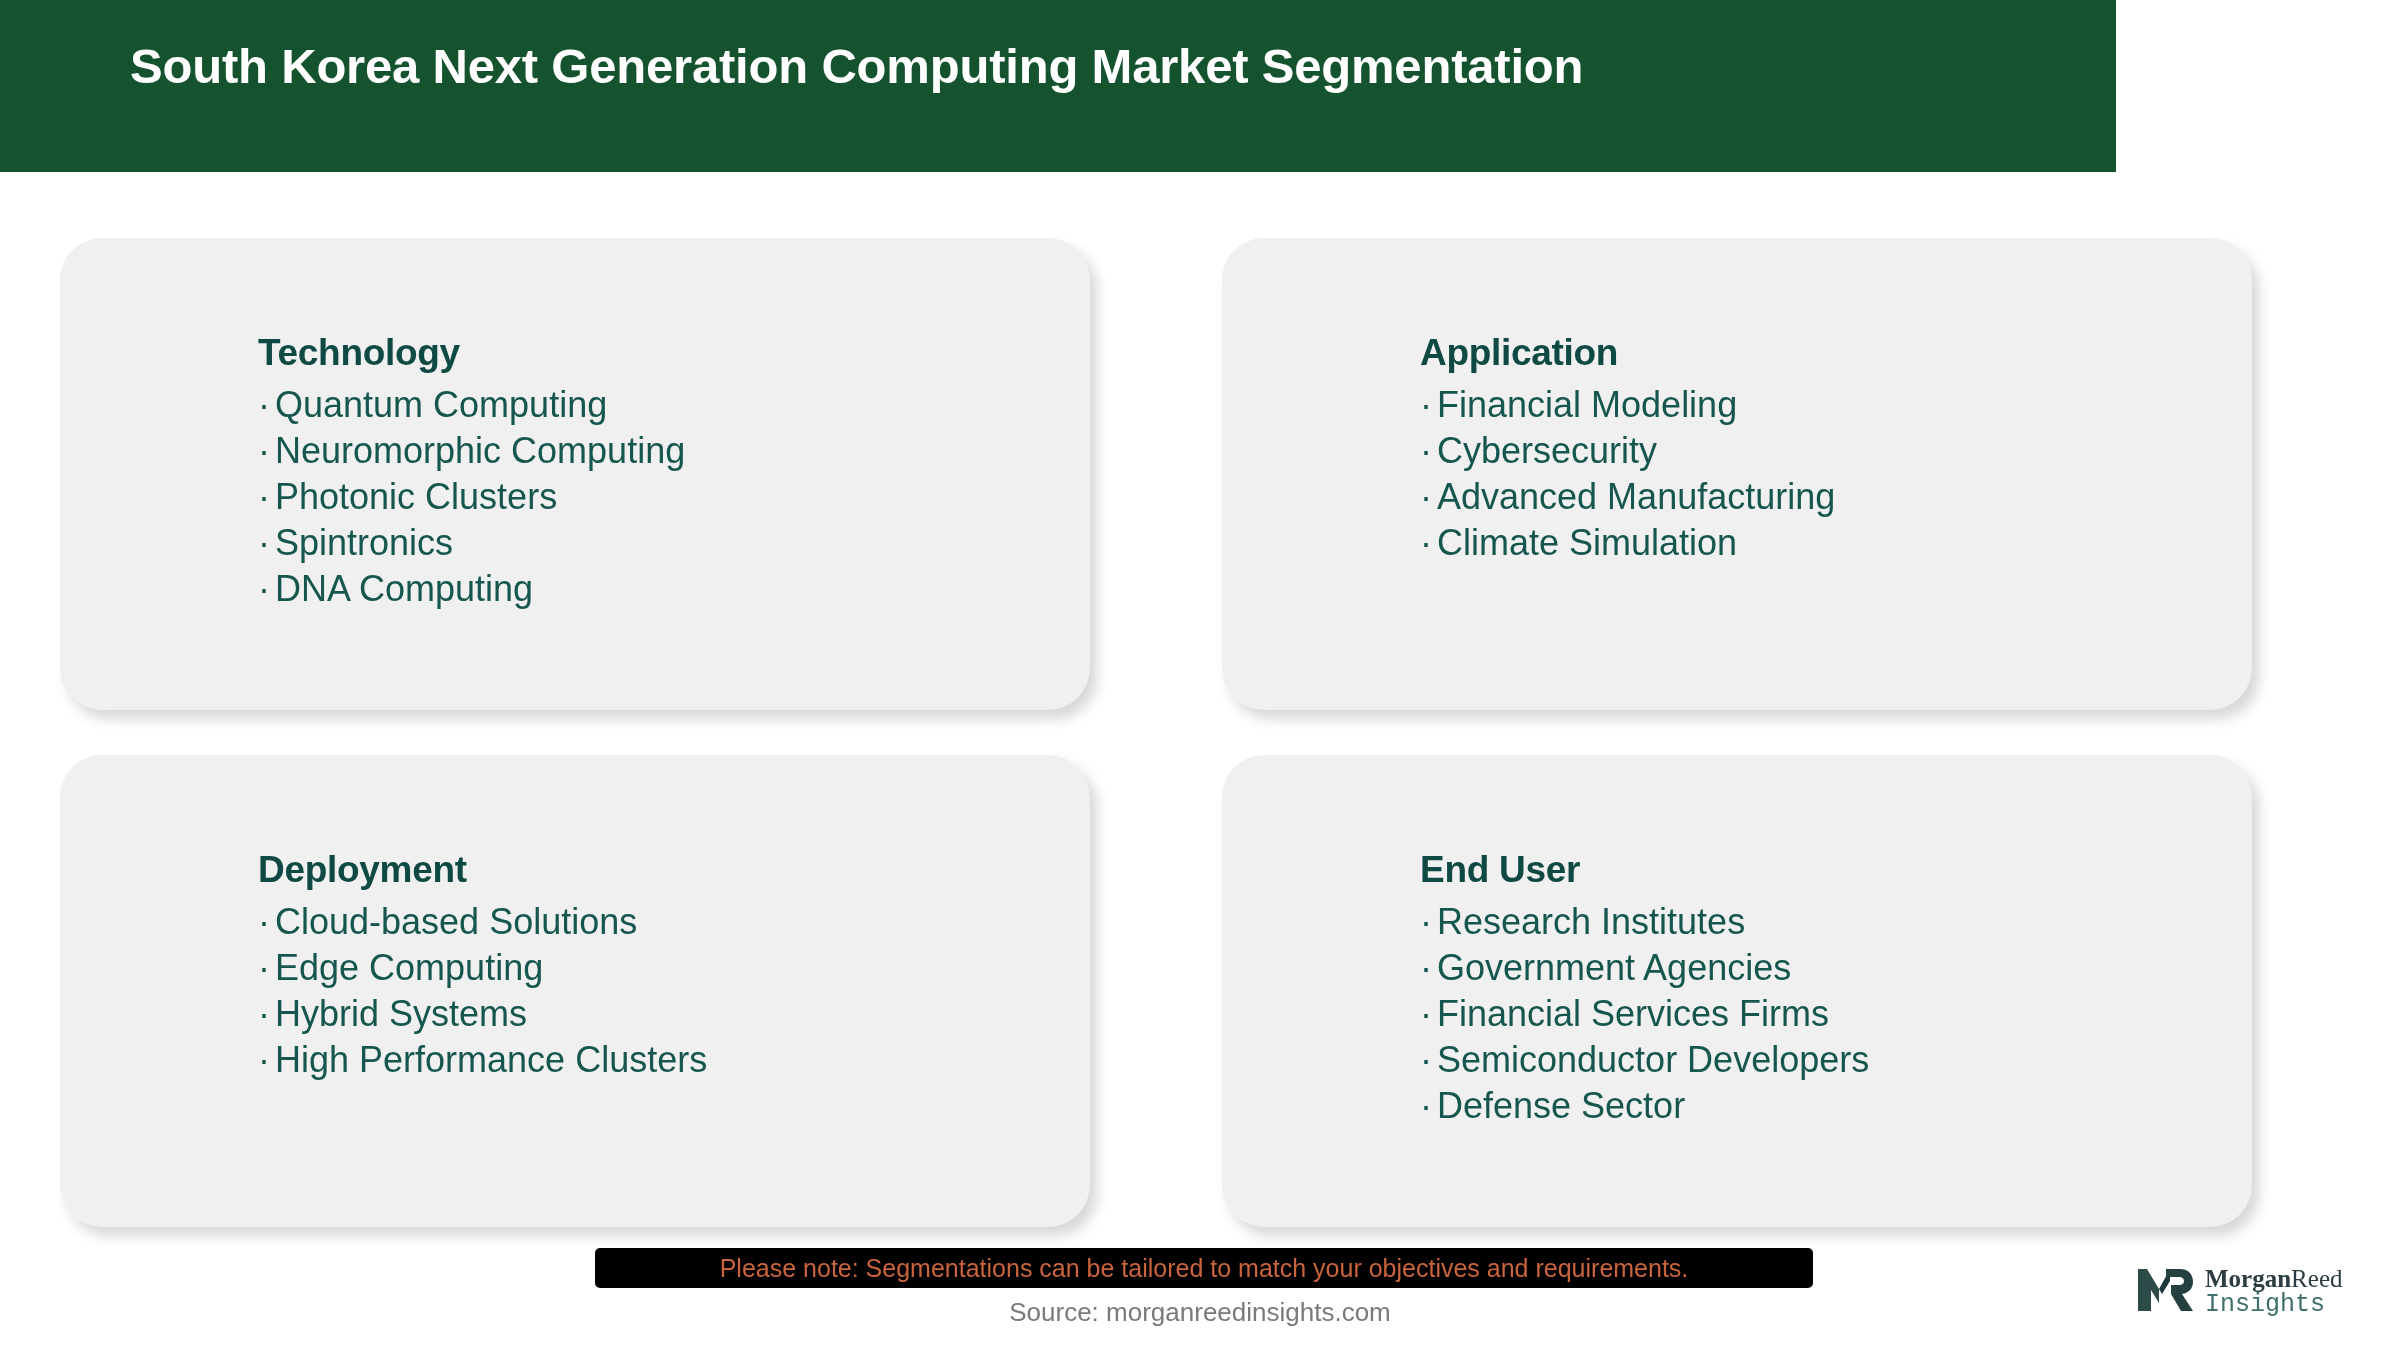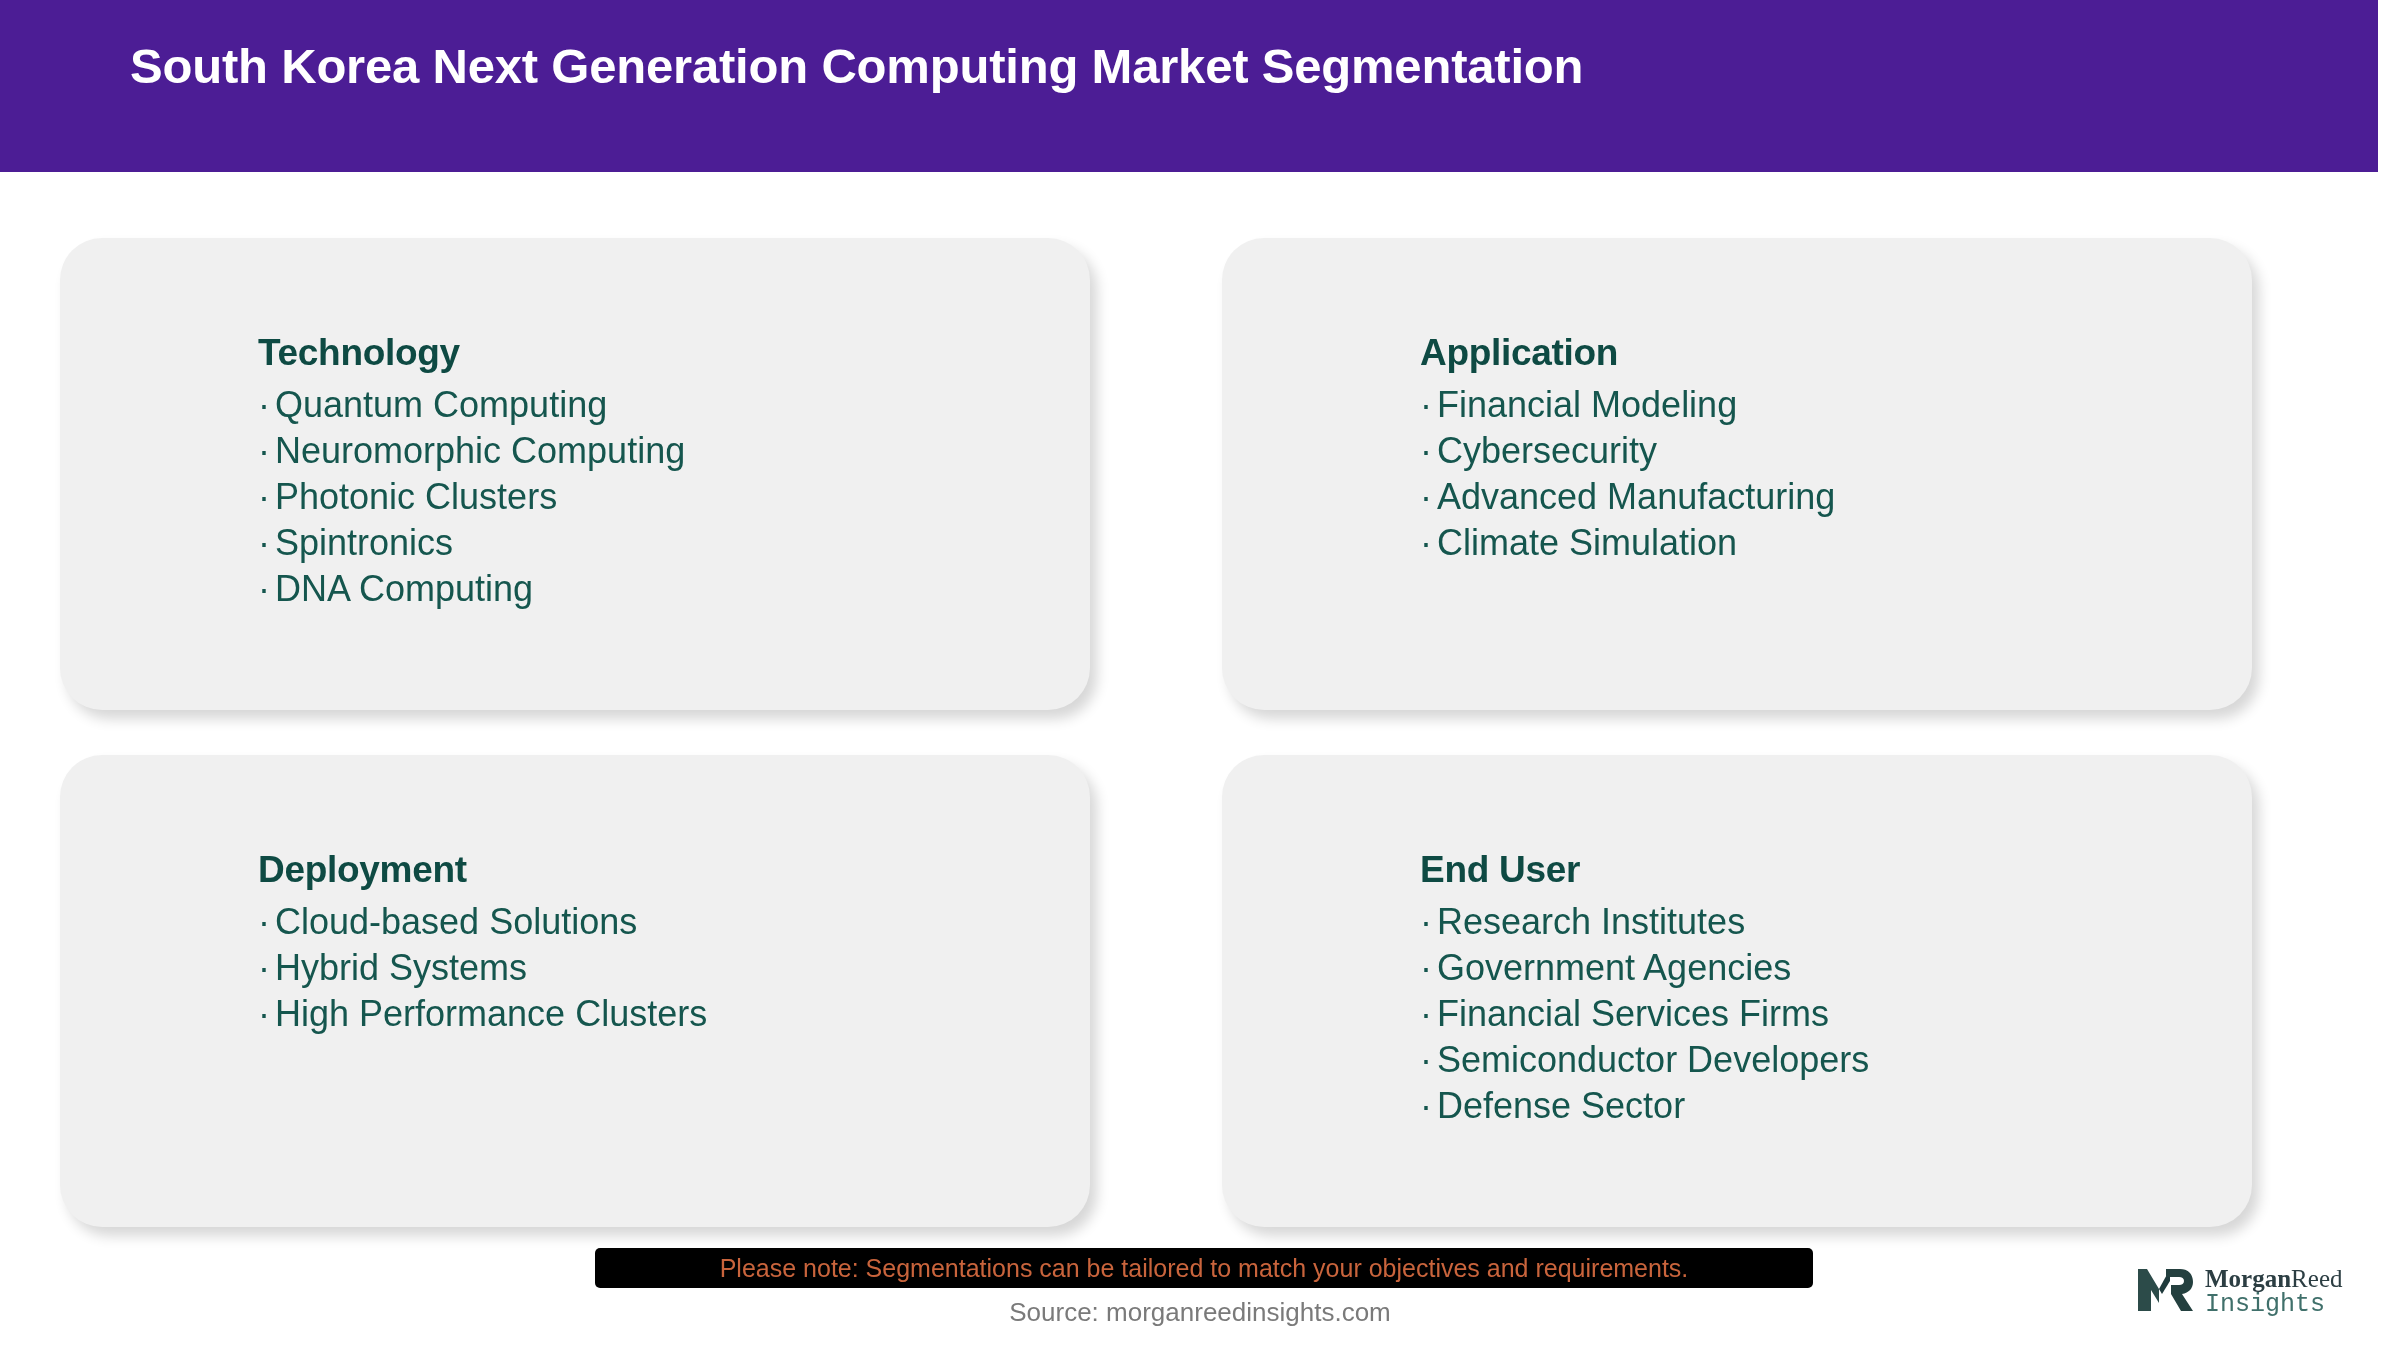--- a/index.html
+++ b/index.html
@@ -18,23 +18,23 @@
     width: 2400px;
     height: 1350px;
     background: #ffffff;
   }
 
   
   .header-band {
     position: absolute;
     left: 0;
     top: 0;
-    width: 2378px;
+    width: 2116px;
     height: 172px;
-    background: #4c1d95;
+    background: #14532d;
     text-align: right;
   }
 
   .header-title {
     position: absolute;
     left: 130px;
     top: 38px;
     font-size: 49px;
     font-weight: bold;
     color: #ffffff;
@@ -196,20 +196,21 @@
         </div>
       </div>
     </div>
 
     <div class="card-row row-2">
       <div class="card col-1">
         <div class="card-inner">
           <div class="card-heading">Deployment</div>
           <ul class="card-list">
             <li><span class="bullet">·</span><span>Cloud-based Solutions</span></li>
+            <li><span class="bullet">·</span><span>Edge Computing</span></li>
             <li><span class="bullet">·</span><span>Hybrid Systems</span></li>
             <li><span class="bullet">·</span><span>High Performance Clusters</span></li>
           </ul>
         </div>
       </div>
 
       <div class="card col-2">
         <div class="card-inner">
           <div class="card-heading">End User</div>
           <ul class="card-list">

